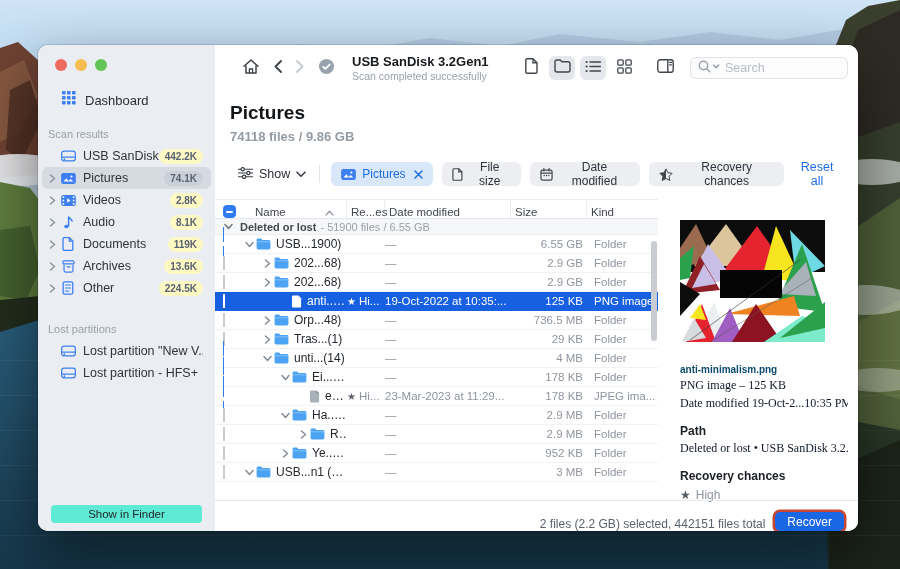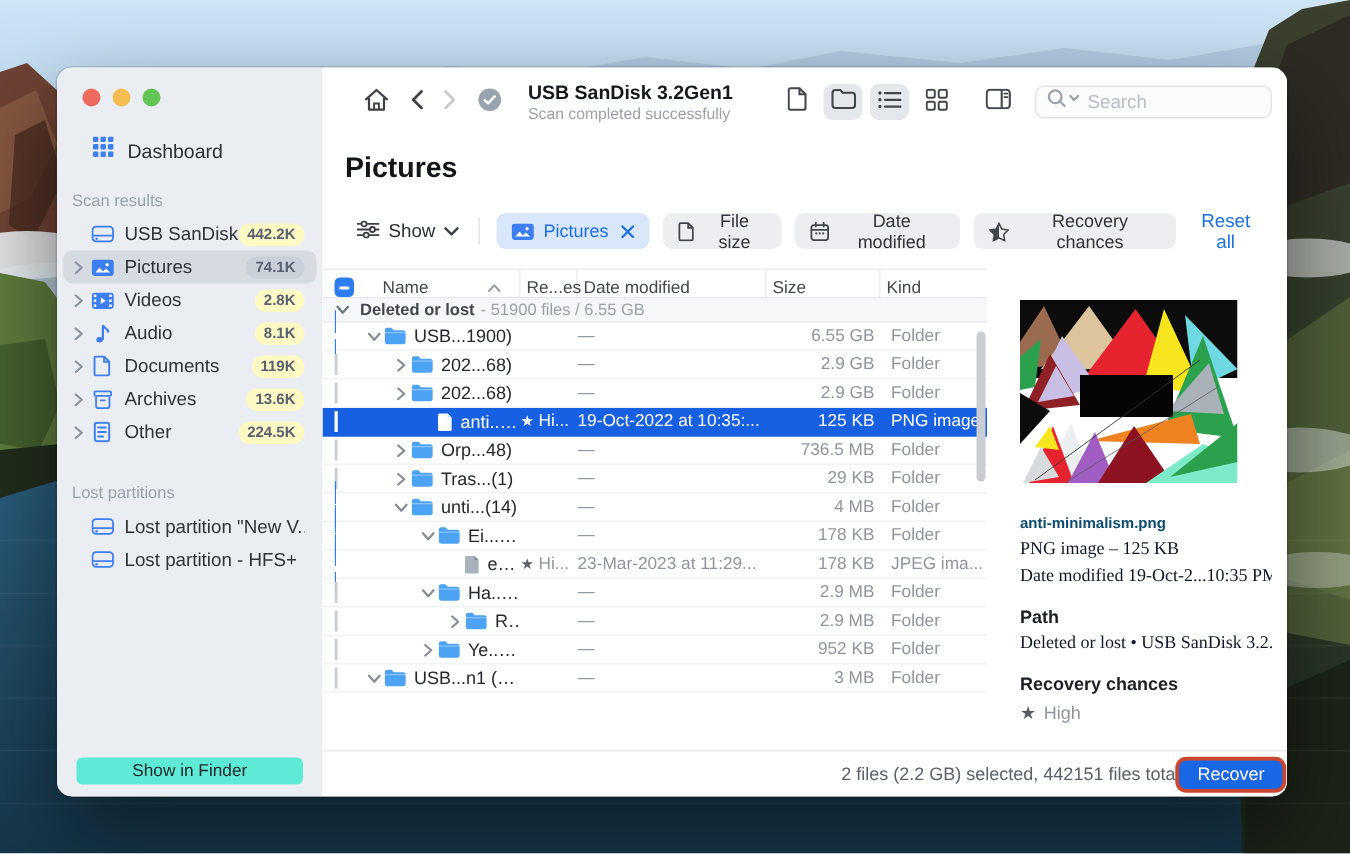--- a/index.html
+++ b/index.html
@@ -99,21 +99,21 @@
   .preview { flex:1; padding:21px 0 0 22px; min-width:0; }
   .preview-img { width:145px; height:125px; display:block; }
   .pv-info { margin-top:19px; padding-right:10px; }
   .pv-name { font-size:10px; font-weight:700; color:#0c4a6e; }
   .pv-line { font-size:12px; color:#0f172a; margin-top:3px; white-space:nowrap; overflow:hidden;font-family:Liberation Serif, serif; }
   .pv-h { font-size:12px; font-weight:700; color:#1b1e22; margin-top:13px; }
   .pv-rec { display:flex; align-items:center; gap:5px; margin-top:5px; font-size:12px; color:#8f959e; }
   .pv-rec .star { color:#565c64; font-size:12px; }
 
   
-  .bottombar { height:31px; border-top:1px solid #e7e9eb; display:flex; align-items:center; justify-content:flex-end; padding-right:3px; flex-shrink:0; }
+  .bottombar { height:31px; border-top:1px solid #e7e9eb; display:flex; align-items:flex-end; justify-content:flex-end; gap:10px; padding-right:14px; flex-shrink:0; }
   .status { font-size:12px; color:#5a616b; }
   .recover-btn { background:#1967e4; color:#fff; border:none; border-radius:5px; height:19px; padding:0 12px; font-size:12px; font-family:inherit;
     box-shadow:0 0 0 2.5px #cb4631; }
 </style>
 </head>
 <body>
 
 <div class="stage">
 
   <svg class="wallpaper" viewBox="0 0 900 569" preserveAspectRatio="none">
@@ -403,20 +403,21 @@
                 <circle cx="5.5" cy="5.5" r="4.2" fill="none" stroke="#9aa2ac" stroke-width="1.5"></circle>
                 <path d="M8.7 8.7l3 3" stroke="#9aa2ac" stroke-width="1.5" stroke-linecap="round"></path>
                 <path d="M15.5 5l2.6 2.6L20.7 5" fill="none" stroke="#9aa2ac" stroke-width="1.5" stroke-linecap="round" stroke-linejoin="round"></path>
               </svg></span>
           <input type="text" placeholder="Search" style="">
         </div>
       </div>
 
       <div class="page-head">
         <div class="ph-title">Pictures</div>
+        <div class="ph-sub">74118 files / 9.86 GB</div>
       </div>
 
       <div class="filters">
         <button class="show-btn">
           <span><svg width="15" height="12" viewBox="0 0 16 12">
                 <g stroke="#3b4046" stroke-width="1.3">
                   <path d="M0 2h16M0 6h16M0 10h16"></path>
                   <circle cx="5" cy="2" r="1.8" fill="#fff"></circle>
                   <circle cx="11" cy="6" r="1.8" fill="#fff"></circle>
                   <circle cx="6.5" cy="10" r="1.8" fill="#fff"></circle>

